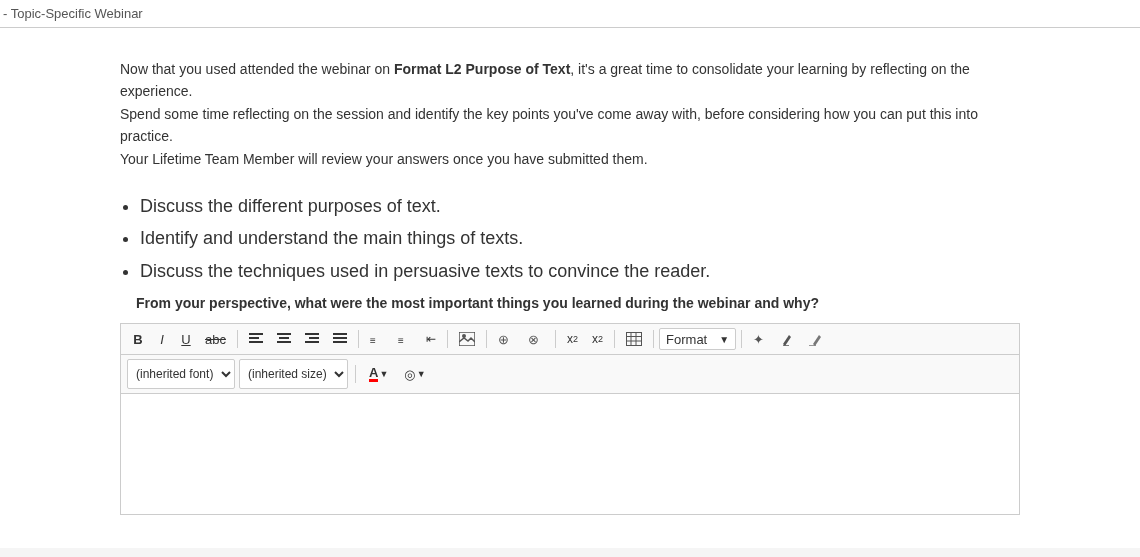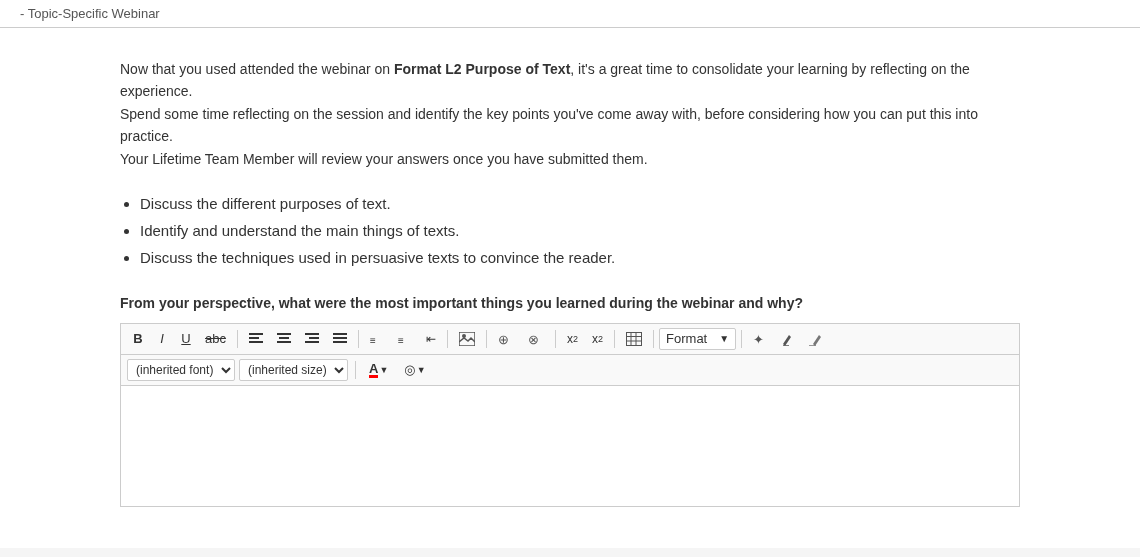--- a/index.html
+++ b/index.html
@@ -5,21 +5,21 @@
     * { box-sizing: border-box; margin: 0; padding: 0; }
     body {
       font-family: Arial, sans-serif;
       font-size: 14px;
       background: #f5f5f5;
       color: #333;
     }
     .top-bar {
       background: #fff;
       border-bottom: 1px solid #ccc;
-      padding: 6px 20px;
+      padding: 6px 3px;
       font-size: 13px;
       color: #555;
     }
     .main-content {
       background: #fff;
       margin: 0 auto;
       padding: 30px 120px 30px 120px;
       max-width: 1140px;
       min-height: 520px;
     }
@@ -34,30 +34,31 @@
     }
     .session-heading {
       font-size: 14px;
       font-weight: normal;
       margin-bottom: 10px;
       color: #333;
     }
     .bullet-list {
       list-style: disc;
       padding-left: 20px;
-      margin-bottom: 24px;
+      margin-bottom: 8px;
       line-height: 1.8;
-      font-size: 15px;
+      font-size: 18px;
       color: #333;
     }
     .question-text {
       font-size: 14px;
       font-weight: bold;
       color: #333;
       margin-bottom: 12px;
+      margin-left: 16px;
     }
     .editor-container {
       border: 1px solid #ccc;
       background: #fff;
     }
     .toolbar-row1 {
       display: flex;
       align-items: center;
       padding: 4px 6px;
       border-bottom: 1px solid #ccc;
@@ -91,21 +92,21 @@
       width: 1px;
       height: 18px;
       background: #ccc;
       margin: 0 3px;
     }
     .toolbar-select {
       font-size: 12px;
       border: 1px solid #ccc;
       background: #fff;
       padding: 1px 4px;
-      height: 22px;
+      height: 30px;
       cursor: pointer;
       border-radius: 2px;
       color: #333;
     }
     .format-dropdown {
       display: inline-flex;
       align-items: center;
       gap: 12px;
       font-size: 13px;
       color: #333;

